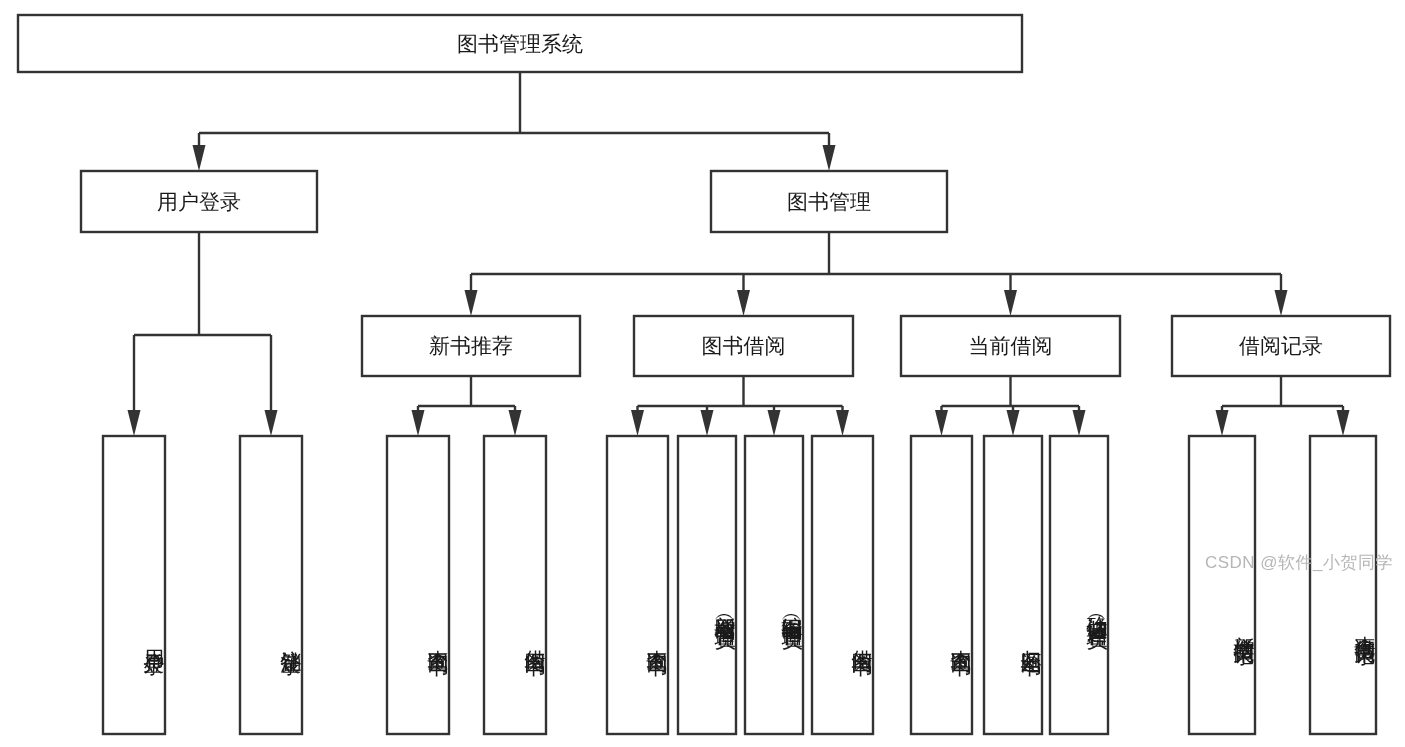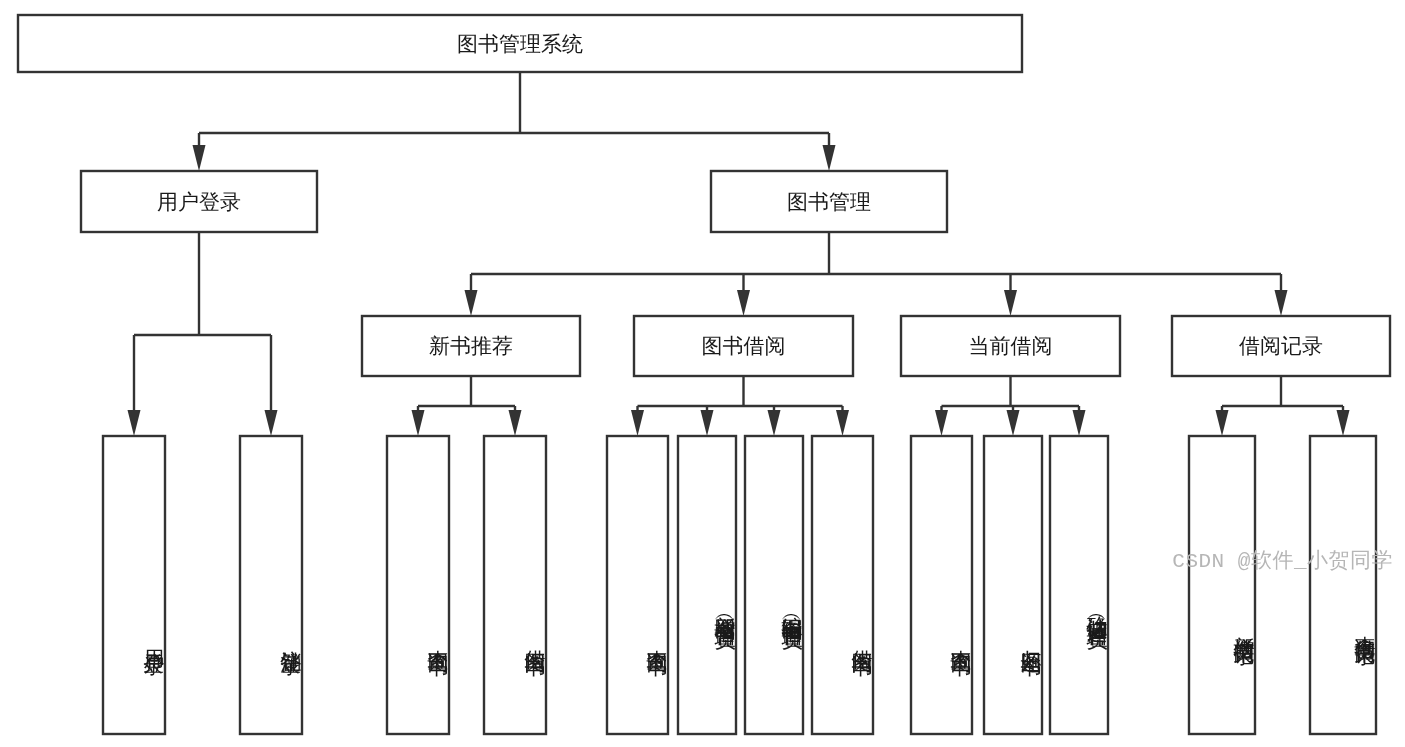--- a/index.html
+++ b/index.html
@@ -63,22 +63,22 @@
     white-space: nowrap;
     display: flex;
     align-items: flex-start;
     justify-content: center;
     pointer-events: none;
   }
   .watermark {
     position: absolute;
     right: 12px;
     bottom: 6px;
-    font-family: Liberation Mono, monospace;
-    font-size: 21px;
+    font-family: Liberation Sans, sans-serif;
+    font-size: 17px;
     color: #b6b6b6;
     white-space: nowrap;
     letter-spacing: 0.5px;
   }
 </style>
 </head>
 <body>
 
 <div id="diagram-root">
   <svg class="diagram-canvas" id="diagram-svg" viewBox="0 0 1405 747" xmlns="http://www.w3.org/2000/svg">

